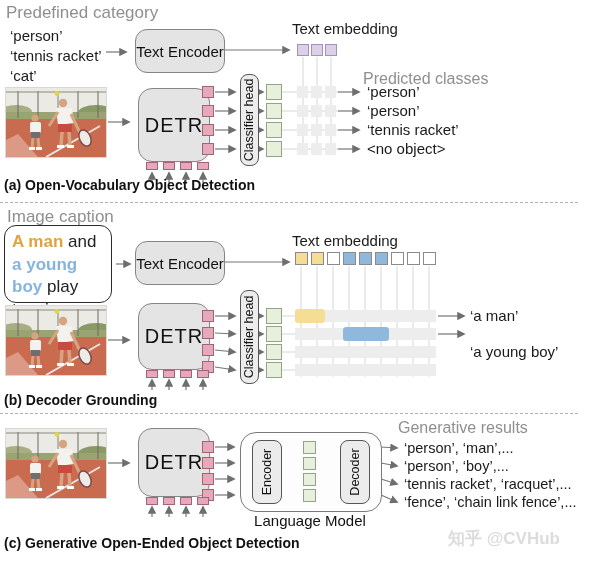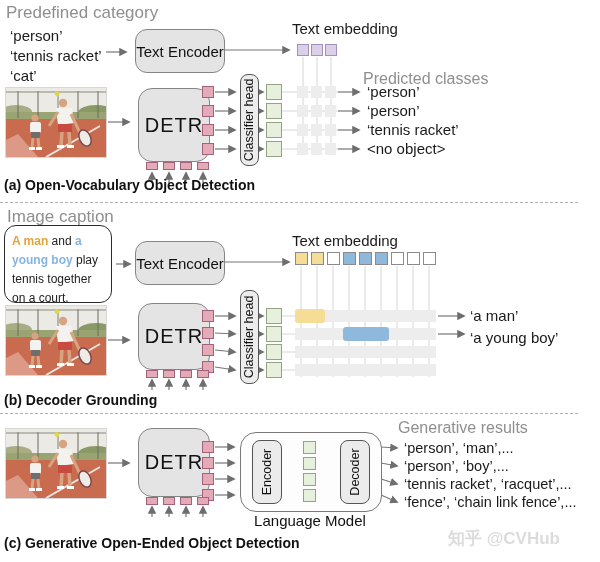--- a/index.html
+++ b/index.html
@@ -29,21 +29,21 @@
   .hl{position:absolute;border-radius:3px;}
   .hl[data-color="yellow"]{background:#f6dd95;}
   .hl[data-color="blue"]{background:#8fb8dd;}
   
   .serif{position:absolute;font-family:Liberation Sans, sans-serif;font-size:17px;color:#8f8f8f;}
   .serif.small{font-size:16px;}
   .txt{position:absolute;font-size:15px;line-height:16px;color:#1a1a1a;}
   .txt.sm{font-size:14.5px;}
   .heading{position:absolute;font-size:14px;font-weight:bold;color:#111;}
   .dash{position:absolute;left:0;width:578px;border-top:1.5px dashed #b0b0b0;}
-  .cap{font-size:12px;line-height:1.33;text-align:center;}
+  .cap{font-size:17px;line-height:1.33;text-align:center;}
   .cap[data-color="orange"]{color:#e2a33e;font-weight:bold;}
   .cap[data-color="blue"]{color:#85b4e0;font-weight:bold;}
   .cap[data-color="plain"]{color:#222;}
   .bubble{position:absolute;left:4px;top:225px;width:108px;height:78px;box-sizing:border-box;
           border:1.6px solid #2b2b2b;border-radius:12px;padding:5px 7px;background:#fff;}
   .lmlabel{position:absolute;left:240px;top:512px;width:140px;text-align:center;
            font-size:15px;color:#111;}
   .watermark{position:absolute;left:448px;top:527px;font-size:17px;font-weight:bold;color:#dcdcdc;}
   .photo{position:absolute;width:100px;height:69px;border:1px solid #d8d8d8;}
   svg.wires{position:absolute;left:0;top:0;width:600px;height:562px;pointer-events:none;}
@@ -290,21 +290,21 @@
     <div class="sq gsq" style="left:266px;top:362px;width:16px;height:16px"></div>
 
     <div class="sq cell" style="left:295px;top:310px;width:141px;height:12px"></div>
     <div class="sq cell" style="left:295px;top:328px;width:141px;height:12px"></div>
     <div class="sq cell" style="left:295px;top:346px;width:141px;height:12px"></div>
     <div class="sq cell" style="left:295px;top:364px;width:141px;height:12px"></div>
     <div class="hl" style="left:295px;top:309px;width:30px;height:14px" data-color="yellow"></div>
     <div class="hl" style="left:343px;top:327px;width:46px;height:14px" data-color="blue"></div>
 
     <div class="txt" style="left:470px;top:308px">‘a man’</div>
-    <div class="txt" style="left:470px;top:330px">‘a young boy’</div>
+    <div class="txt" style="left:470px;top:344px">‘a young boy’</div>
 
     <div class="heading" style="left:4px;top:392px">(b) Decoder Grounding</div>
     <div class="dash" style="top:413px"></div>
   </div>
 
   <div class="abs" style="inset:0">
     <svg class="photo" style="left:5px;top:428px" viewBox="0 0 100 69">
         <use href="#photo"></use>
       </svg>
 

